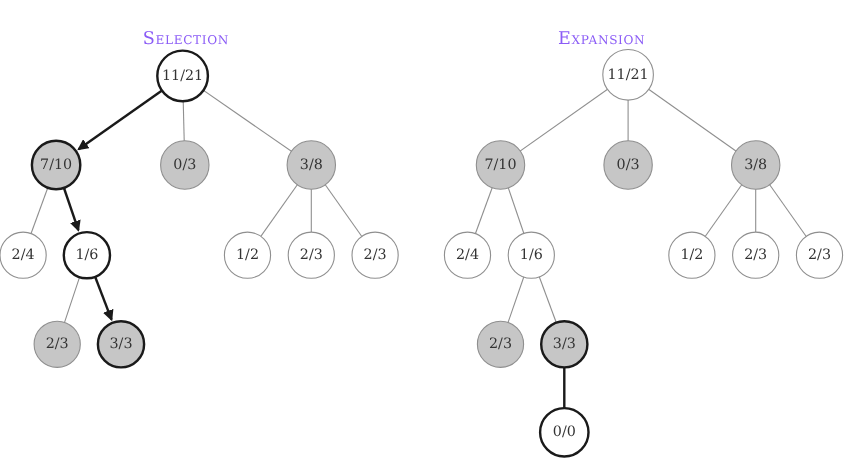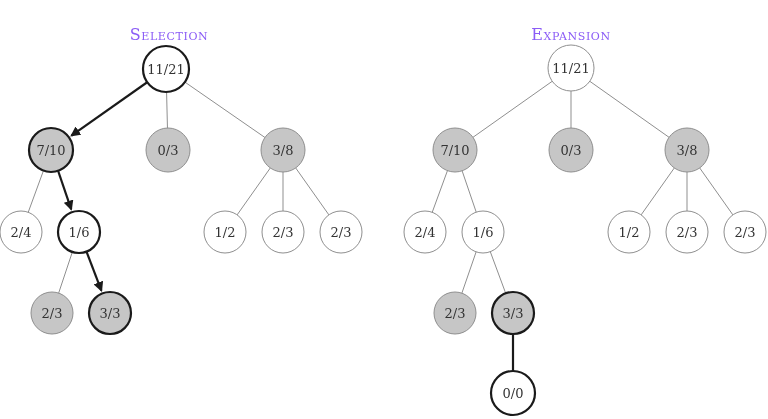--- a/index.html
+++ b/index.html
@@ -21,21 +21,21 @@
     transform: translateX(-50%);
     font-family: "DejaVu Serif", "Liberation Serif", serif;
     font-variant: small-caps;
     font-size: 16px;
     letter-spacing: 0.6px;
     color: #8b5cf6;
     white-space: nowrap;
     margin-top: 19px;
   }
   #title-selection { left: 169px; }
-  #title-expansion { left: 571px; }
+  #title-expansion { left: 547px; }
   svg { position: absolute; left: 0; top: 0; }
   .node-label {
     font-family: "DejaVu Serif", "Liberation Serif", serif;
     font-size: 13px;
     fill: #333333;
   }
 </style>
 </head>
 <body>
 

